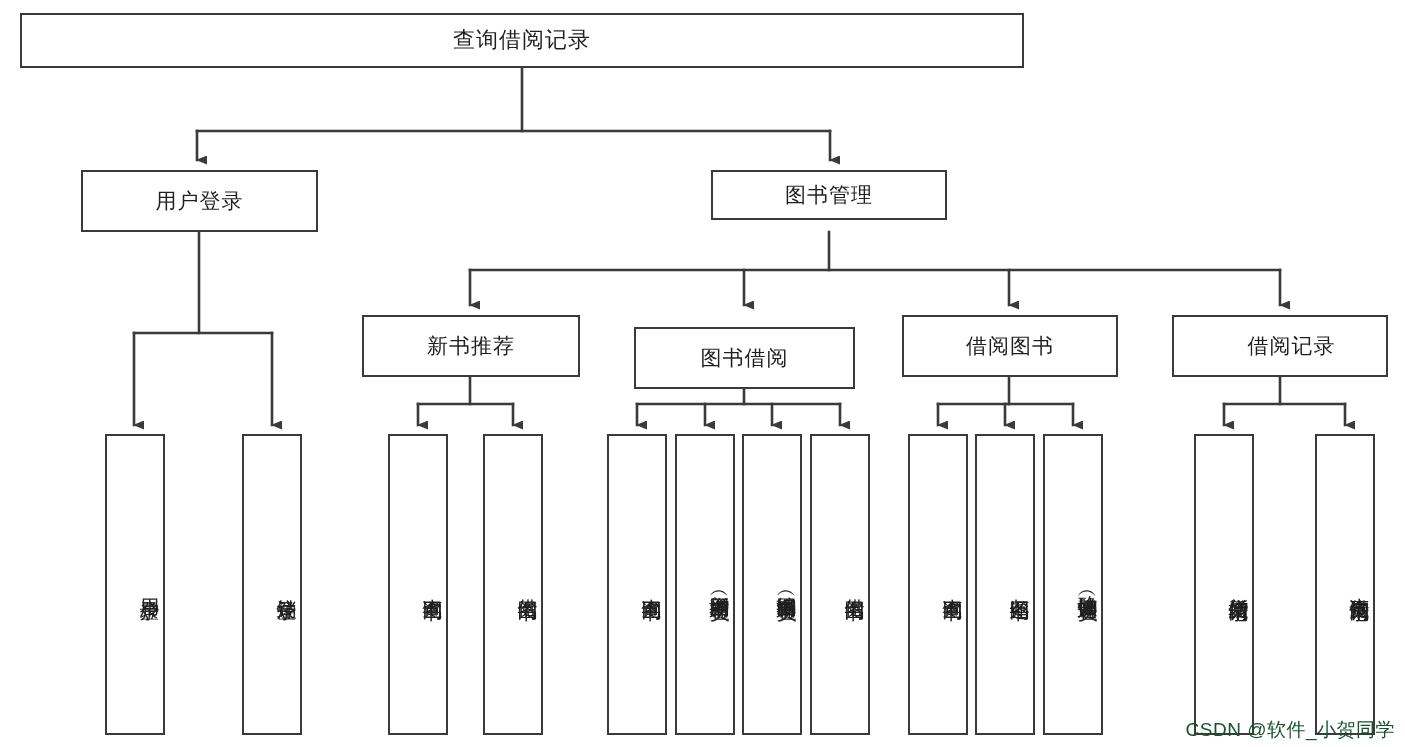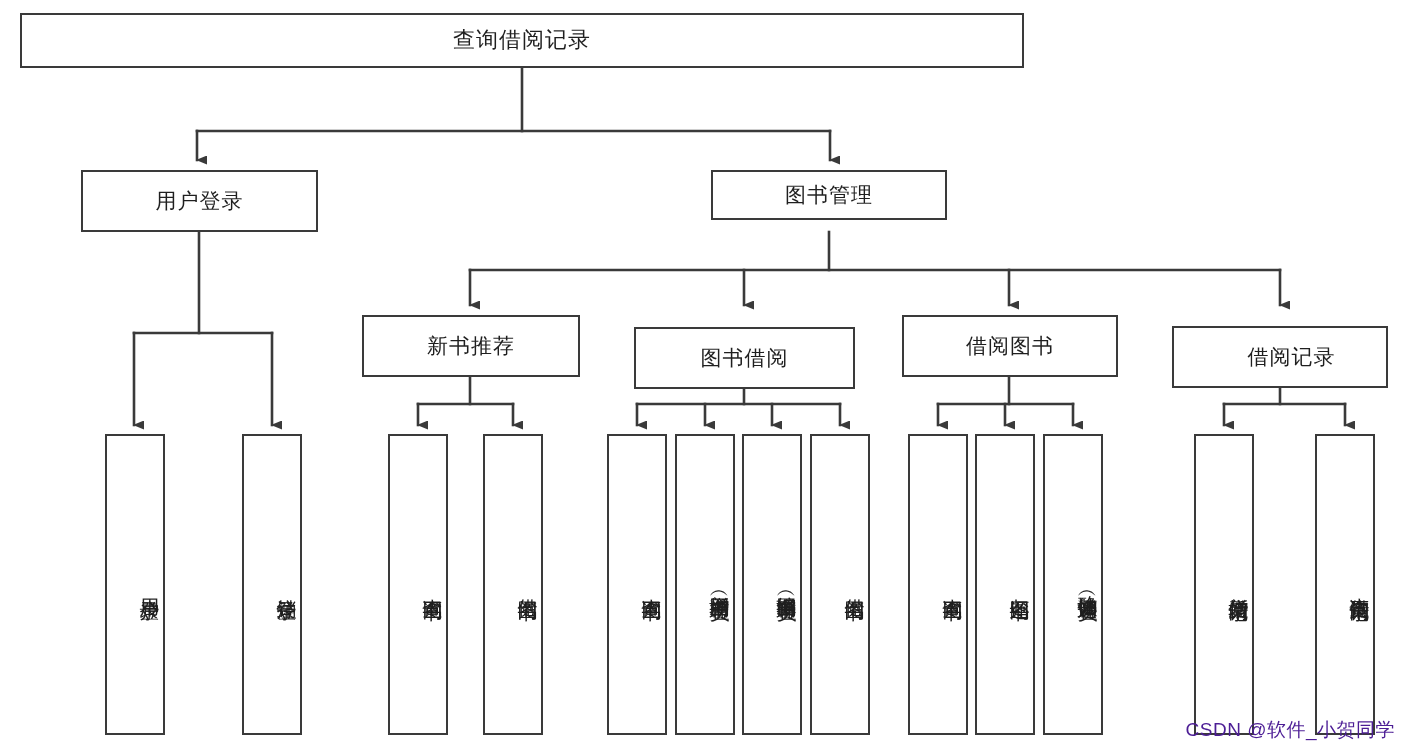--- a/index.html
+++ b/index.html
@@ -58,21 +58,21 @@
     white-space: nowrap;
   }
   .node.root {
     font-size: 22px;
   }
   #watermark {
     position: absolute;
     right: 10px;
     bottom: 4px;
     font-size: 19px;
-    color: #4c1d95;
+    color: #14532d;
     letter-spacing: 0.5px;
     white-space: nowrap;
     user-select: none;
   }
 </style>
 </head>
 <body>
 
 <div id="diagram-root">
 
@@ -140,21 +140,21 @@
 
   <div class="node horizontal" style="left:362px; top:315px; width:218px; height:62px;align-items:center;">
     <span class="label">新书推荐</span>
   </div>
   <div class="node horizontal" style="left:634px; top:315px; width:221px; height:62px;margin-top:12px;">
     <span class="label">图书借阅</span>
   </div>
   <div class="node horizontal" style="left:902px; top:315px; width:216px; height:62px;">
     <span class="label">借阅图书</span>
   </div>
-  <div class="node horizontal" style="left:1172px; top:326px; width:216px; height:62px;padding-left:23px;">
+  <div class="node horizontal" style="left:1172px; top:315px; width:216px; height:62px;padding-left:23px;">
     <span class="label">借阅记录</span>
   </div>
 
   <div class="node vertical" style="left:105px; top:434px; width:60px; height:301px;">
     <span class="label">用户登录</span>
   </div>
   <div class="node vertical" style="left:242px; top:434px; width:60px; height:301px;">
     <span class="label">注销登录</span>
   </div>
 

